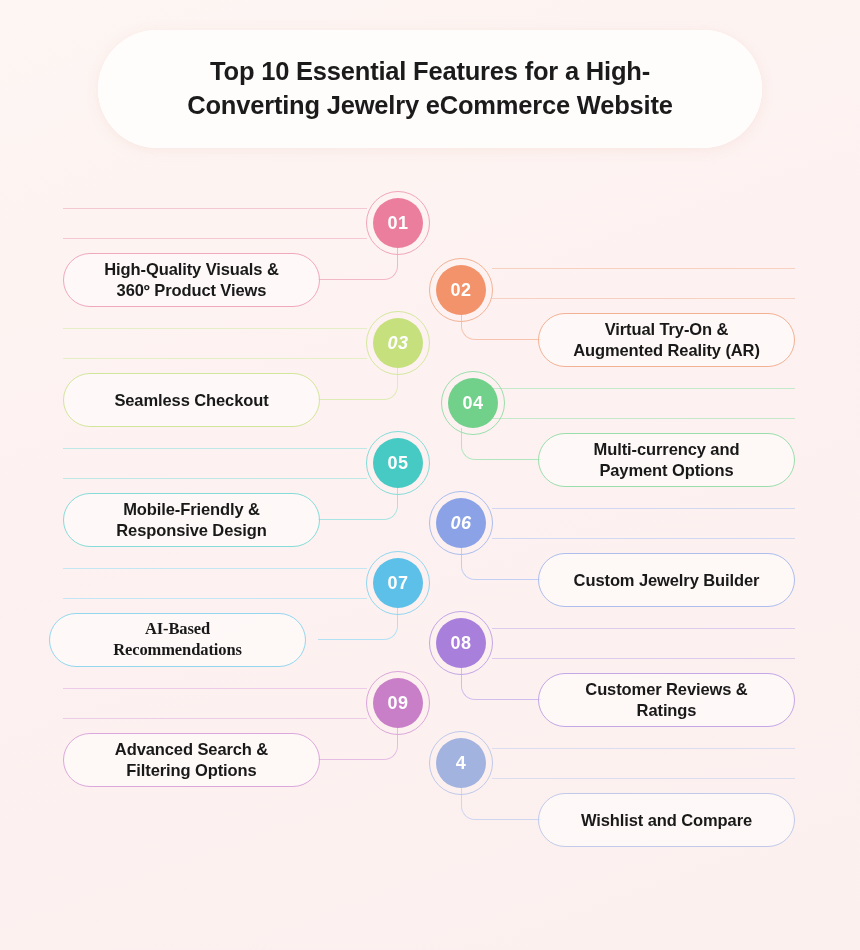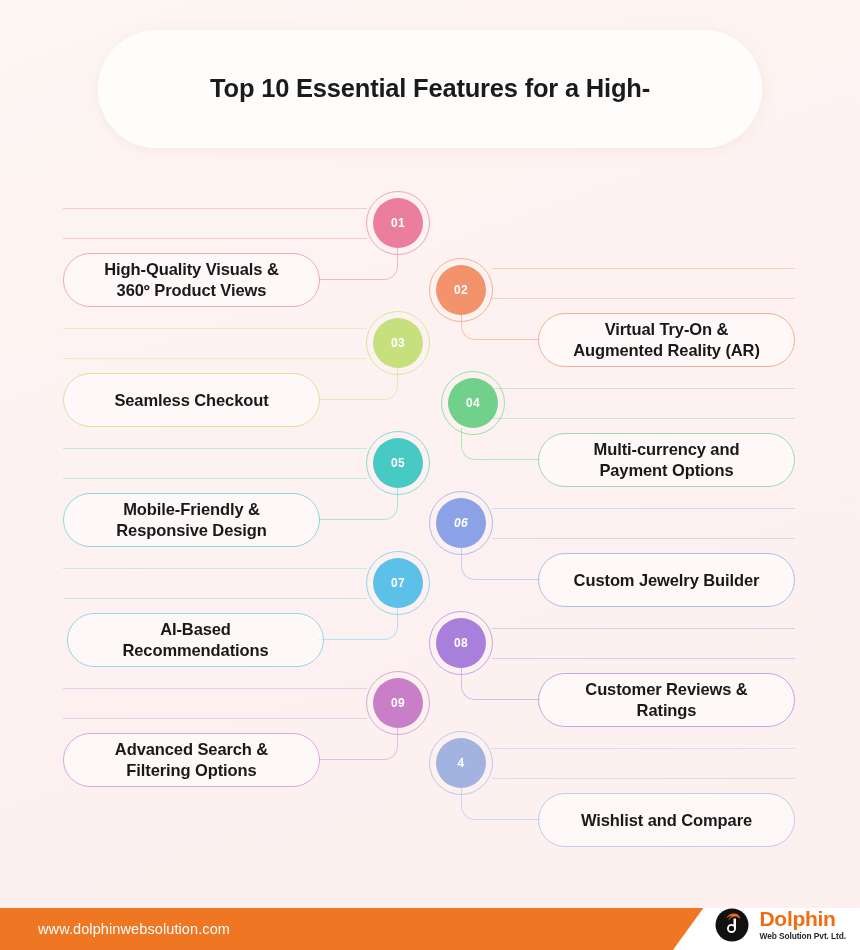--- a/index.html
+++ b/index.html
@@ -60,21 +60,21 @@
     position:absolute; inset:0;
     border-radius:50%;
     border:1.3px solid;
     background:transparent;
   }
   .circle-core{
     position:relative;
     width:50px; height:50px;
     border-radius:50%;
     display:flex; align-items:center; justify-content:center;
-    color:#ffffff; font-size:12px; font-weight:bold;
+    color:#ffffff; font-size:18px; font-weight:bold;
     letter-spacing:.4px;
   }
 
   .pill{
     position:absolute;
     height:54px;
     border-radius:27px;
     border:1.2px solid;
     background:rgba(255,252,252,.62);
     display:flex; align-items:center; justify-content:center;
@@ -124,20 +124,21 @@
 </style>
 </head>
 <body>
 
 <div id="page">
 
   <div id="title-card">
     <div id="title-inner">
       <div id="title-text">
         <span>Top 10 Essential Features for a High-</span><br>
+        <span>Converting Jewelry eCommerce Website</span>
       </div>
     </div>
   </div>
 
   <div id="timeline">
       <div class="item">
         <div class="gline" style="top: 208px; background: rgb(242, 184, 200); opacity: 0.75; left: 63px; width: 304px;"></div>
         <div class="gline" style="top: 238px; background: rgb(242, 184, 200); opacity: 0.75; left: 63px; width: 304px;"></div>
         <div class="connector" style="top: 248px; height: 32px; border-bottom: 1.2px solid rgb(242, 184, 200); left: 318px; width: 80px; border-right: 1.2px solid rgb(242, 184, 200); border-bottom-right-radius: 14px;"></div>
         <div class="circle-wrap" style="left: 366px; top: 191px;">
@@ -159,21 +160,21 @@
         <div class="pill" style="border-color: rgb(243, 177, 147); top: 313px; left: 538px; width: 257px;">
           <div class="pill-text"><span>Virtual Try-On &amp;</span><br><span>Augmented Reality (AR)</span></div>
         </div>
       </div>
       <div class="item">
         <div class="gline" style="top: 328px; background: rgb(220, 236, 180); opacity: 0.75; left: 63px; width: 304px;"></div>
         <div class="gline" style="top: 358px; background: rgb(220, 236, 180); opacity: 0.75; left: 63px; width: 304px;"></div>
         <div class="connector" style="top: 368px; height: 32px; border-bottom: 1.2px solid rgb(220, 236, 180); left: 318px; width: 80px; border-right: 1.2px solid rgb(220, 236, 180); border-bottom-right-radius: 14px;"></div>
         <div class="circle-wrap" style="left: 366px; top: 311px;">
           <div class="circle-ring" style="border-color: rgb(212, 232, 159);"></div>
-          <div class="circle-core" style="background: rgb(198, 224, 126);">03</div>
+          <div class="circle-core" style="background: rgb(198, 224, 126); font-style: italic;">03</div>
         </div>
         <div class="pill" style="border-color: rgb(210, 230, 155); top: 373px; left: 63px; width: 257px;">
           <div class="pill-text">Seamless Checkout</div>
         </div>
       </div>
       <div class="item">
         <div class="gline" style="top: 388px; background: rgb(178, 230, 191); opacity: 0.75; left: 492px; width: 303px;"></div>
         <div class="gline" style="top: 418px; background: rgb(178, 230, 191); opacity: 0.75; left: 492px; width: 303px;"></div>
         <div class="connector" style="top: 428px; height: 32px; border-bottom: 1.2px solid rgb(178, 230, 191); left: 461px; width: 80px; border-left: 1.2px solid rgb(178, 230, 191); border-bottom-left-radius: 14px;"></div>
         <div class="circle-wrap" style="left: 441px; top: 371px;">
@@ -209,21 +210,21 @@
         </div>
       </div>
       <div class="item">
         <div class="gline" style="top: 568px; background: rgb(177, 225, 244); opacity: 0.75; left: 63px; width: 304px;"></div>
         <div class="gline" style="top: 598px; background: rgb(177, 225, 244); opacity: 0.75; left: 63px; width: 304px;"></div>
         <div class="connector" style="top: 608px; height: 32px; border-bottom: 1.2px solid rgb(177, 225, 244); left: 318px; width: 80px; border-right: 1.2px solid rgb(177, 225, 244); border-bottom-right-radius: 14px;"></div>
         <div class="circle-wrap" style="left: 366px; top: 551px;">
           <div class="circle-ring" style="border-color: rgb(146, 214, 239);"></div>
           <div class="circle-core" style="background: rgb(92, 192, 232);">07</div>
         </div>
-        <div class="pill" style="border-color: rgb(147, 215, 239); top: 613px; left: 67px; width: 257px;">
+        <div class="pill" style="border-color: rgb(147, 215, 239); top: 613px; left: 49px; width: 257px; font-family: Liberation Serif, serif;">
           <div class="pill-text"><span>AI-Based</span><br><span>Recommendations</span></div>
         </div>
       </div>
       <div class="item">
         <div class="gline" style="top: 628px; background: rgb(210, 189, 238); opacity: 0.75; left: 492px; width: 303px;"></div>
         <div class="gline" style="top: 658px; background: rgb(210, 189, 238); opacity: 0.75; left: 492px; width: 303px;"></div>
         <div class="connector" style="top: 668px; height: 32px; border-bottom: 1.2px solid rgb(210, 189, 238); left: 461px; width: 80px; border-left: 1.2px solid rgb(210, 189, 238); border-bottom-left-radius: 14px;"></div>
         <div class="circle-wrap" style="left: 429px; top: 611px;">
           <div class="circle-ring" style="border-color: rgb(194, 166, 231);"></div>
           <div class="circle-core" style="background: rgb(169, 127, 220);">08</div>
@@ -251,33 +252,14 @@
         <div class="circle-wrap" style="left: 429px; top: 731px;">
           <div class="circle-ring" style="border-color: rgb(191, 201, 234);"></div>
           <div class="circle-core" style="background: rgb(163, 179, 224);">4</div>
         </div>
         <div class="pill" style="border-color: rgb(192, 202, 234); top: 793px; left: 538px; width: 257px;">
           <div class="pill-text">Wishlist and Compare</div>
         </div>
       </div>
     </div>
 
-  <div id="footer">
-    <div id="footer-url">www.dolphinwebsolution.com</div>
-    <div id="footer-notch"></div>
-    <div id="logo">
-      <div id="logo-mark">
-        <svg width="40" height="40" viewBox="0 0 40 40" aria-hidden="true">
-          <circle cx="20" cy="21" r="16.5" fill="#111111"></circle>
-          <path d="M22.5 9.5 C19 9.2 15.5 11.4 14.2 14.6 C15.6 12.9 17.6 12.0 19.6 12.1 C17.9 13.2 16.8 14.7 16.5 16.4 C18.2 13.9 21.0 12.4 23.9 12.6 C25.9 12.7 27.3 13.6 28.3 14.9 C28.1 12.0 25.8 9.8 22.5 9.5 Z" fill="#ef6c12"></path>
-          <path d="M25.6 13.8 C26.6 13.2 27.6 13.3 28.4 14.0 C27.9 13.0 26.9 12.6 25.9 12.9 Z" fill="#ef6c12"></path>
-          <path d="M24.0 14.6 L24.0 24.4 C24.0 26.9 22.0 28.9 19.5 28.9 C17.0 28.9 15.0 26.9 15.0 24.4 C15.0 21.9 17.0 19.9 19.5 19.9 C20.2 19.9 20.9 20.1 21.5 20.4 L21.5 14.6 Z" fill="#ffffff"></path>
-          <circle cx="19.5" cy="24.4" r="2.6" fill="#111111"></circle>
-        </svg>
-      </div>
-      <div id="logo-text">
-        <div id="logo-name">Dolphin</div>
-        <div id="logo-tag">Web Solution Pvt. Ltd.</div>
-      </div>
-    </div>
-  </div>
 
 </div>
 
 </body></html>

